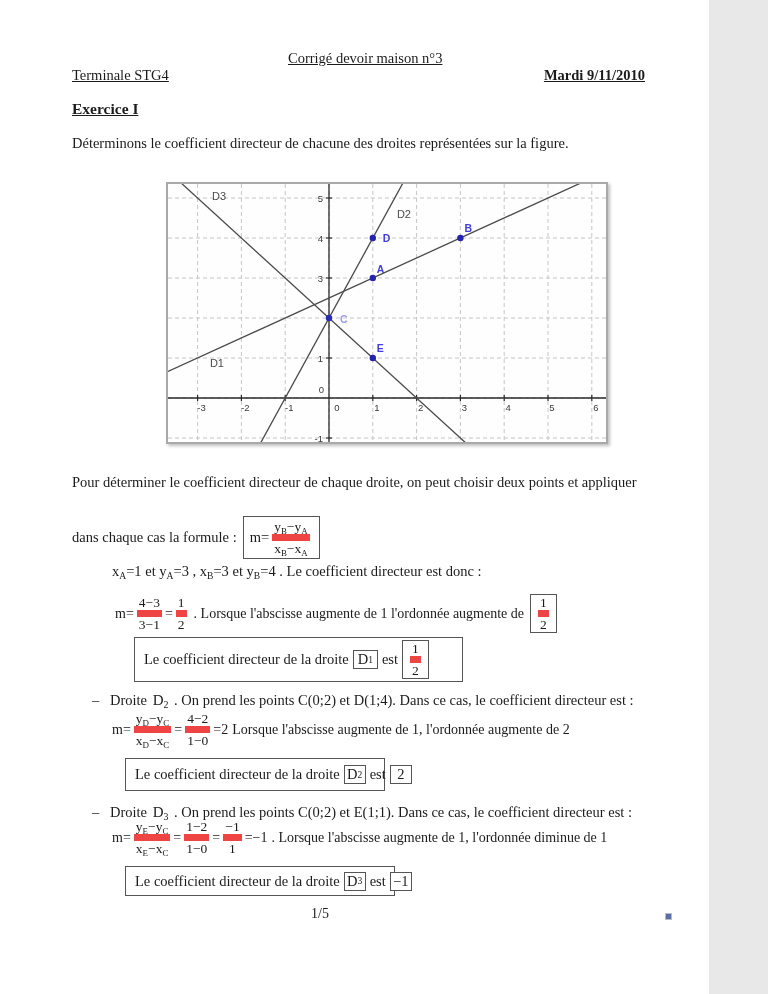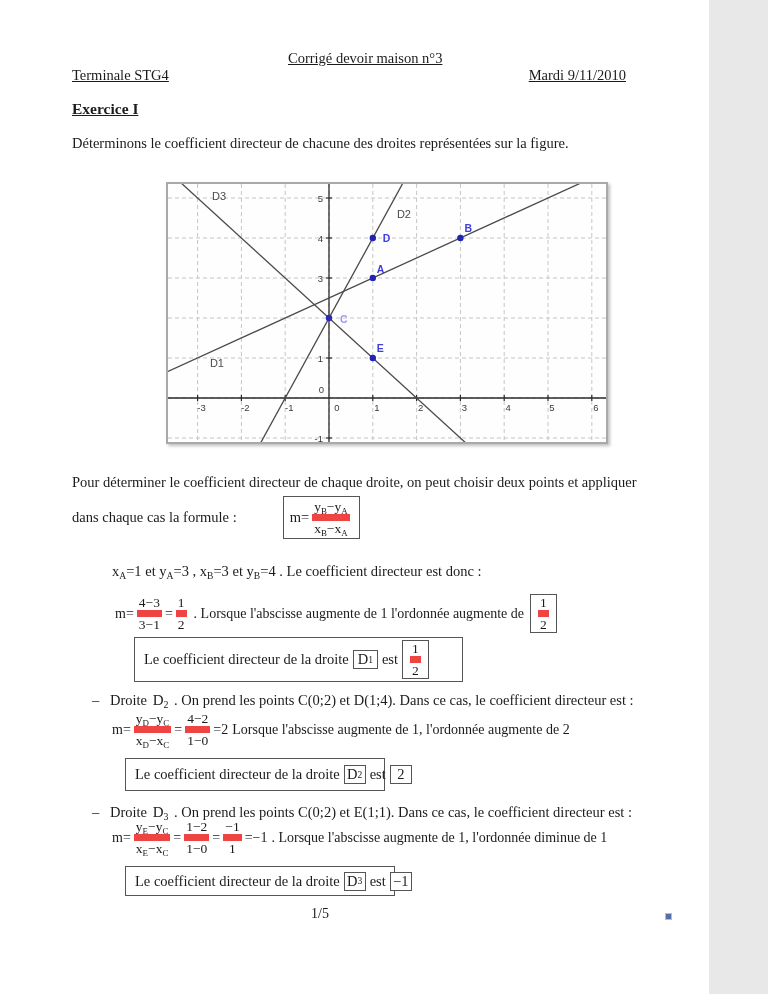--- a/index.html
+++ b/index.html
@@ -2,29 +2,29 @@
 <html><head>
 <meta charset="utf-8">
 <style>
   html,body{margin:0;padding:0;background:#e8e8e8;}
   .page{position:relative;width:709px;height:994px;background:#ffffff;overflow:hidden;
         font-family:"Liberation Serif", serif;color:#1b1b1b;}
   .abs{position:absolute;}
   .ul{text-decoration:underline;}
   .header-left{left:72px;top:67px;font-size:14.5px;}
   .header-center{left:288px;top:50px;font-size:14.5px;}
-  .header-right{right:83px;top:67px;font-size:14.5px;}
+  .header-right{right:64px;top:67px;font-size:14.5px;font-weight:bold;}
   .title{left:72px;top:100px;font-size:15.5px;font-weight:bold;text-decoration:underline;}
   .intro{left:72px;top:135px;font-size:14.5px;}
   .figure{left:166px;top:182px;width:438px;height:258px;border:2px solid #a9a9a9;
           background:#fefefe;box-shadow:2px 2px 3px rgba(0,0,0,.25);}
   .figure svg{display:block;}
   .mline1{left:72px;top:474px;font-size:14.5px;}
   .frow{position:absolute;display:flex;align-items:center;white-space:nowrap;font-size:14px;}
-  .mline2{left:72px;top:496px;font-size:14.5px;gap:40px;}
+  .mline2{left:72px;top:516px;font-size:14.5px;}
   .bline{position:absolute;left:92px;font-size:14.5px;white-space:nowrap;}
   .dash{display:inline-block;width:18px;}
   .dref{font-size:15px;margin:0 2px;}
   sub{font-size:66%;line-height:0;vertical-align:-3px;}
   .frac{display:inline-flex;flex-direction:column;align-items:center;font-size:13.5px;
         line-height:1.12;margin:0 3px;}
   .frac .num{border-bottom:7px solid #ef4444;padding:0 2px;display:block;text-align:left;}
   .frac .den{padding:0 2px;display:block;text-align:right;}
   .fbox{display:inline-flex;align-items:center;border:1px solid #555;padding:2px 6px;margin-left:6px;background:#fff;}
   .vbox{display:inline-flex;align-items:center;justify-content:center;border:1px solid #555;

